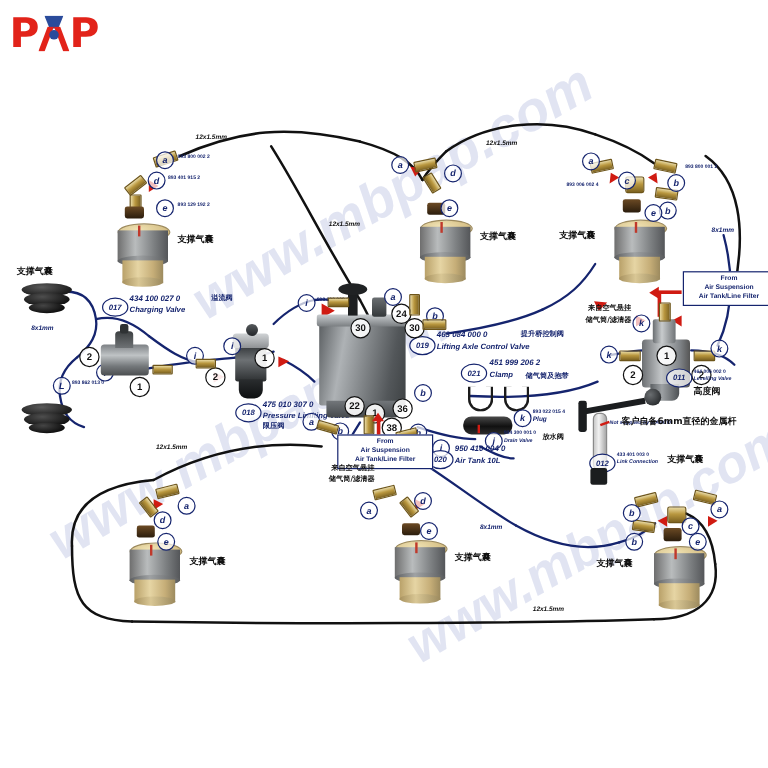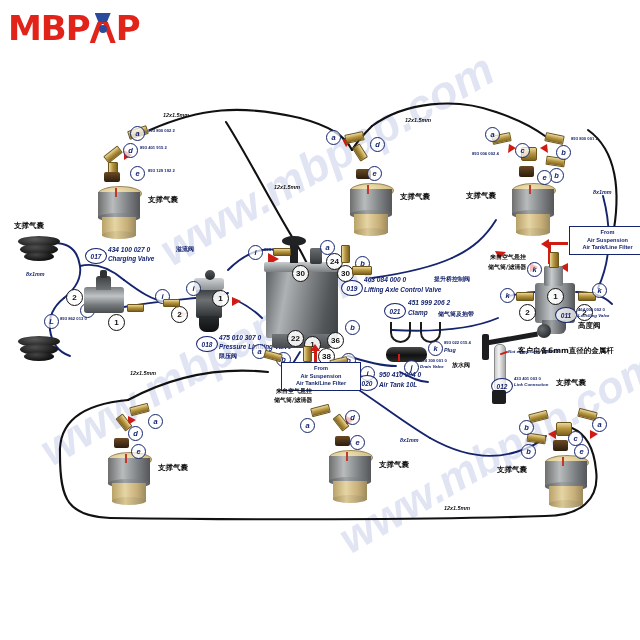--- a/index.html
+++ b/index.html
@@ -109,21 +109,20 @@
 </head>
 <body>
 
 <div id="stage">
 
   <div class="wm wm1">www.mbpap.com</div>
   <div class="wm wm2">www.mbpap.com</div>
   <div class="wm wm3">www.mbpap.com</div>
 
   <div id="logo">
-    <span class="lg">MB</span>
     <span class="lg">P</span>
     <span class="lgA">
       <span class="top"></span>
         <span class="bl"></span>
         <span class="br"></span>
         <span class="ctr"></span>
     </span>
     <span class="lg">P</span>
   </div>
 

